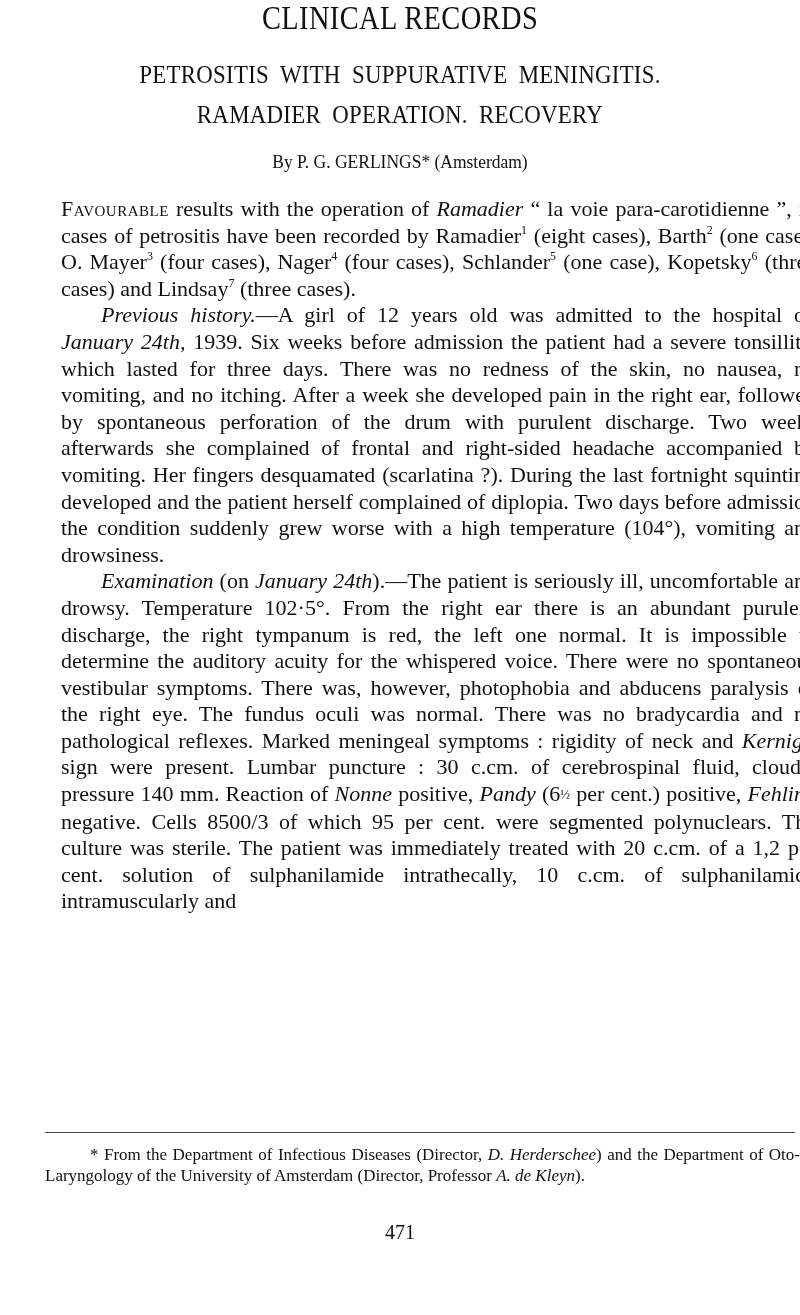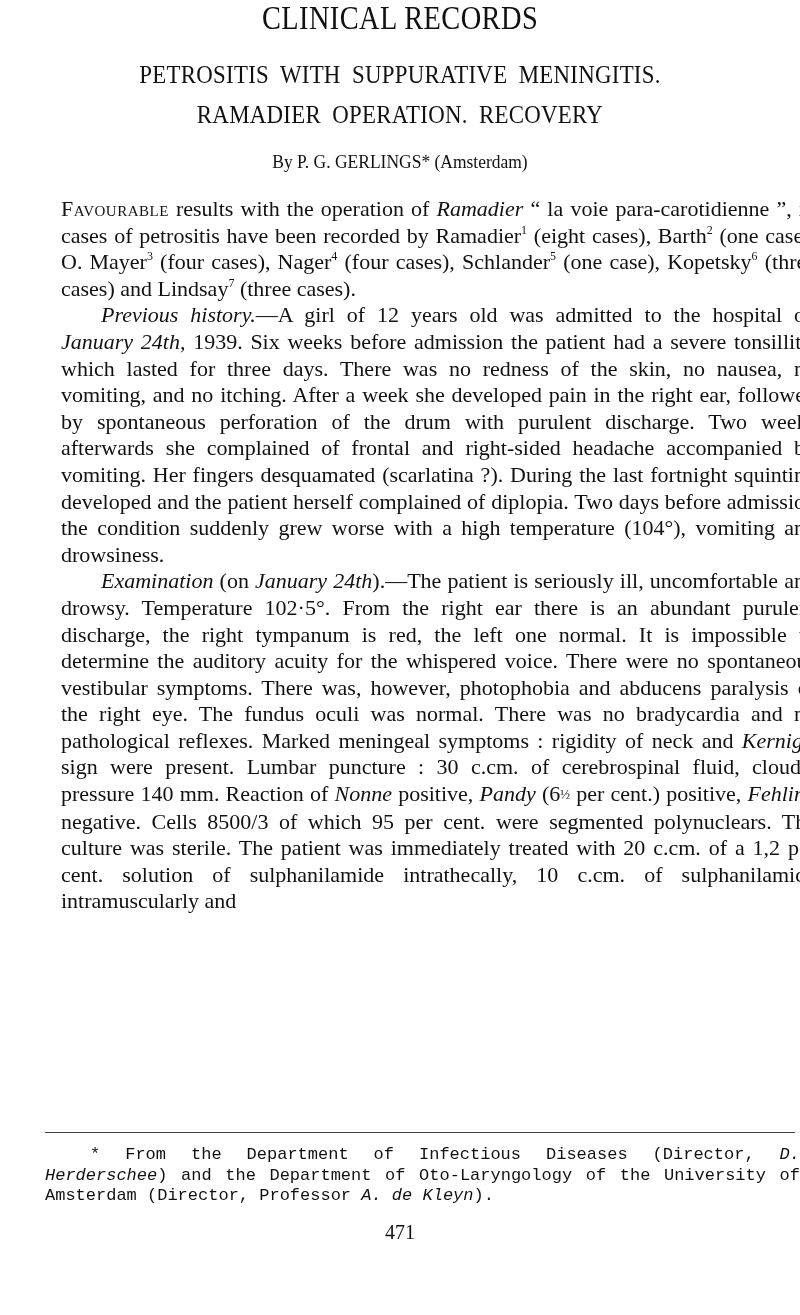--- a/index.html
+++ b/index.html
@@ -106,21 +106,20 @@
       width: 755px;
       font-size: 17px;
       line-height: 20.5px;
       text-align: justify;
     }
     .footnote p {
       margin: 0;
       text-indent: 45px;
       text-align: justify;
       text-align-last: left;
-      font-family: Liberation Mono, monospace;
     }
     .page-number {
       position: absolute;
       left: 0;
       top: 1220px;
       width: 800px;
       text-align: center;
       font-size: 20px;
       line-height: 24px;
     }

